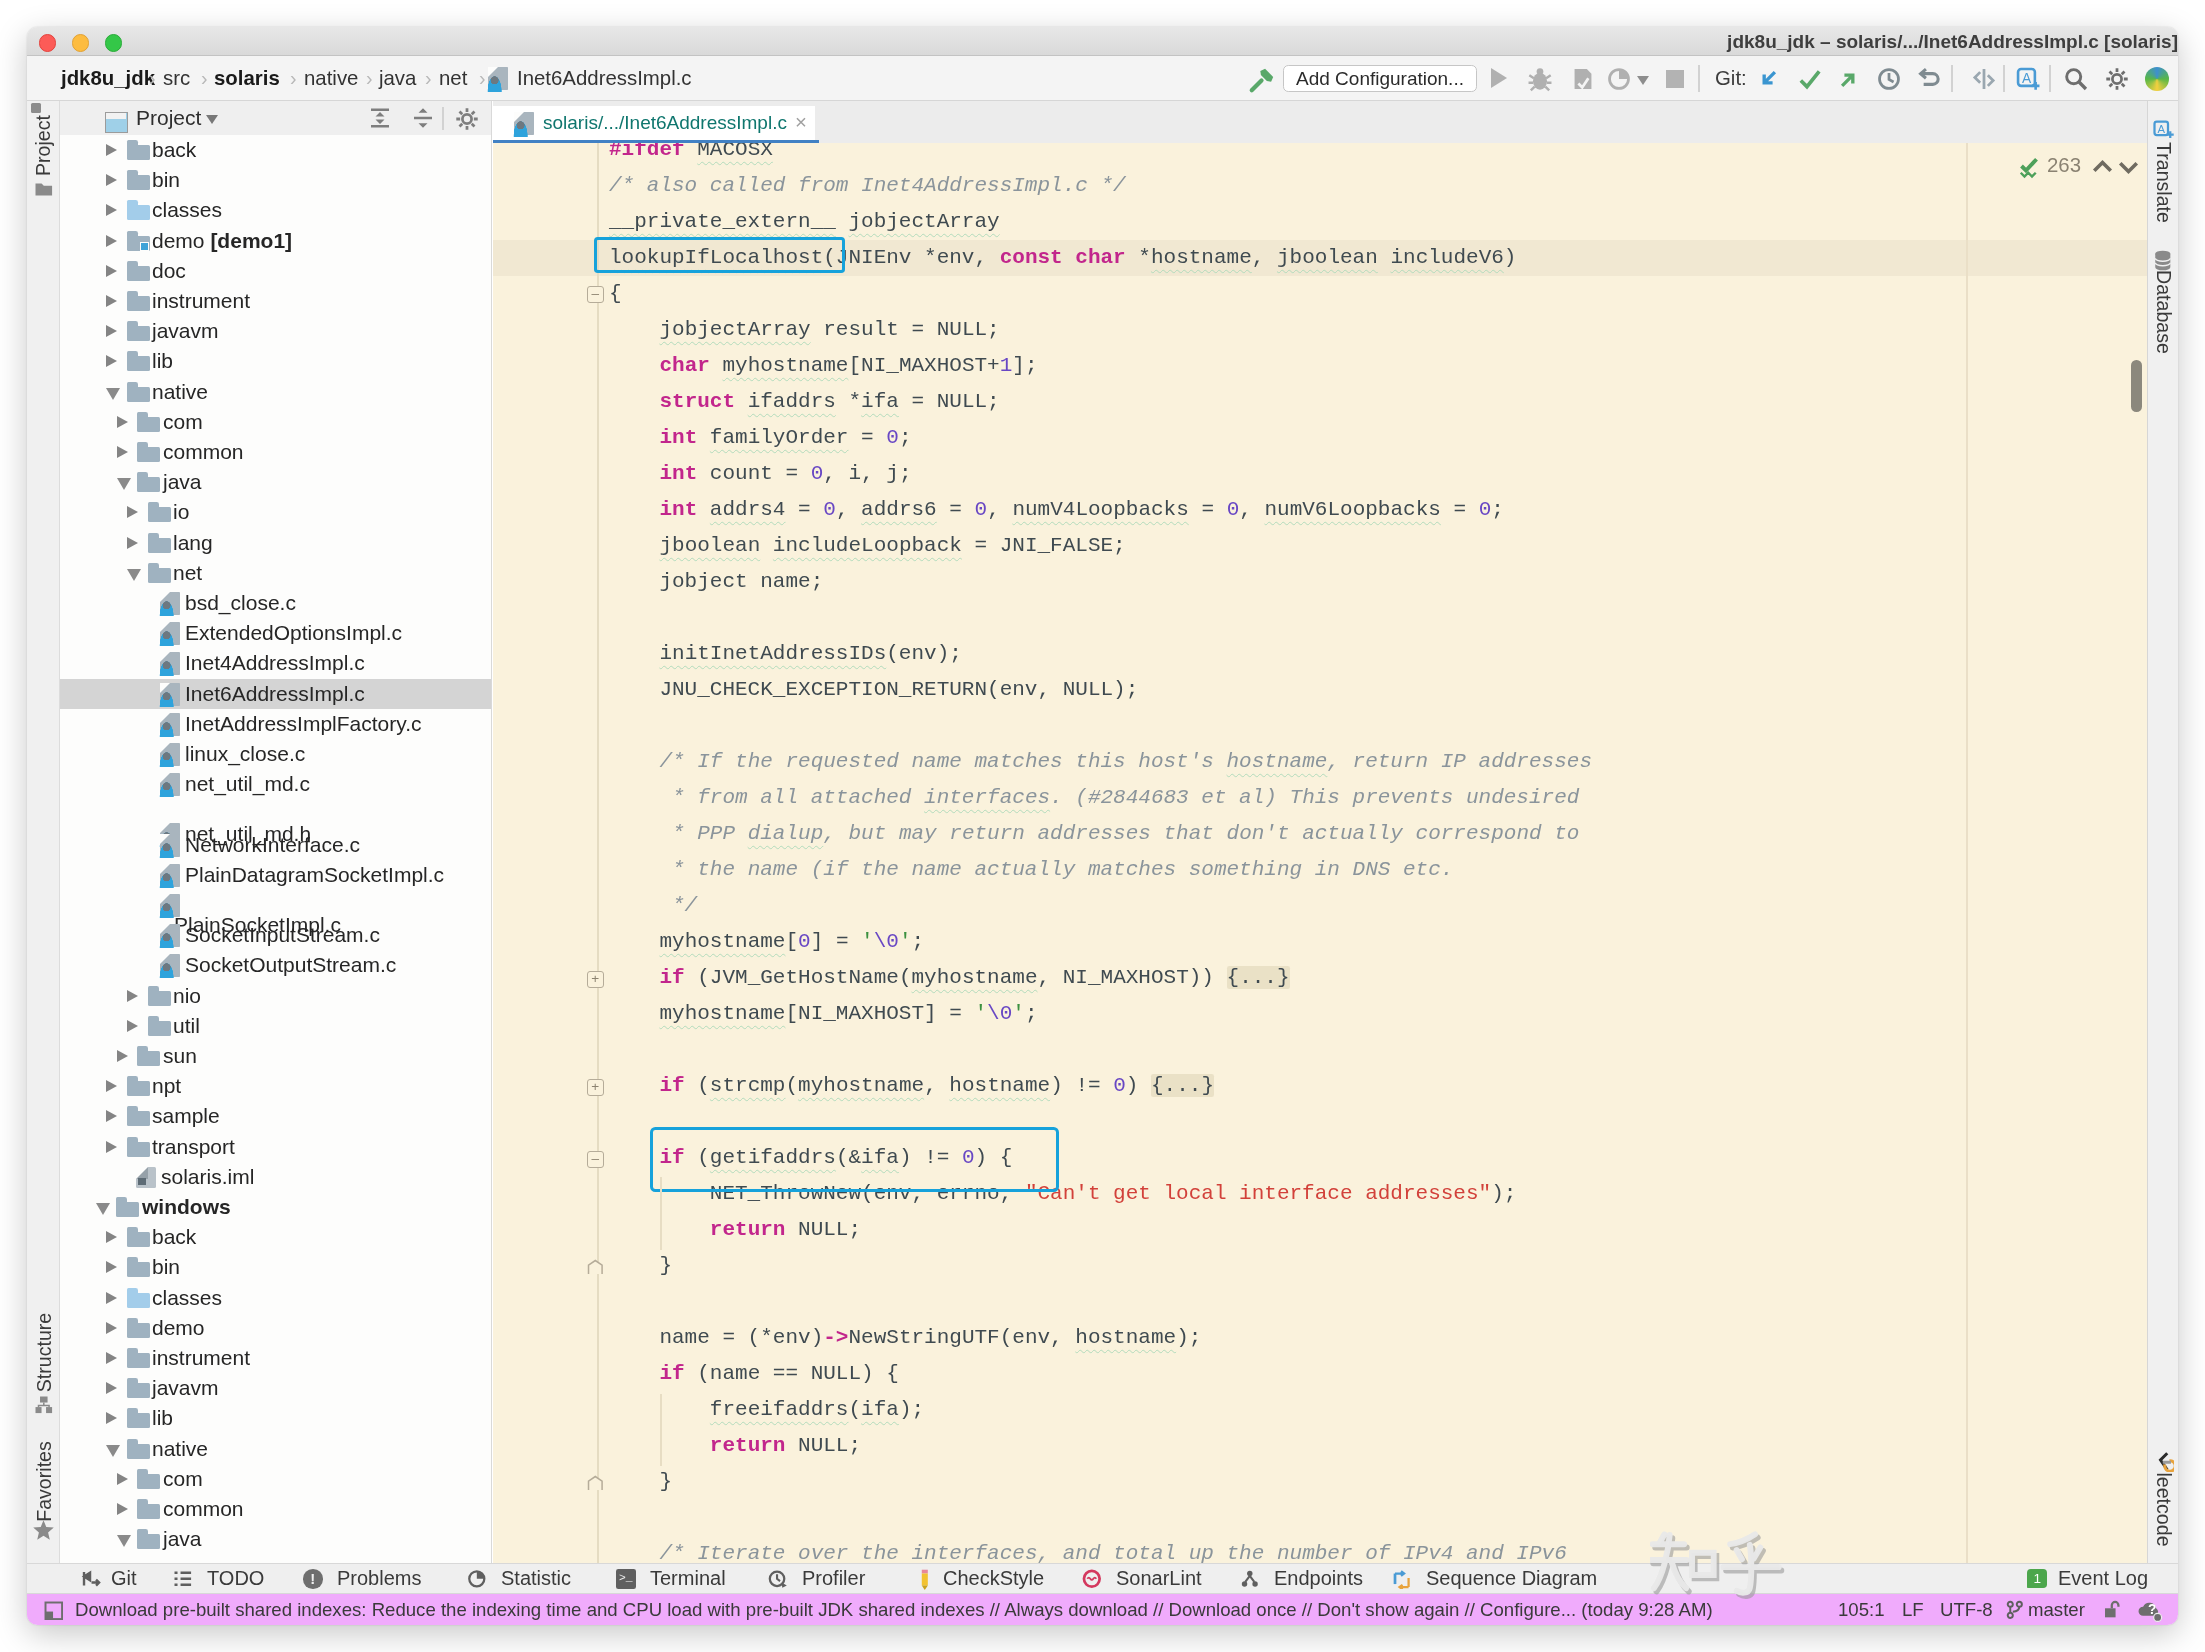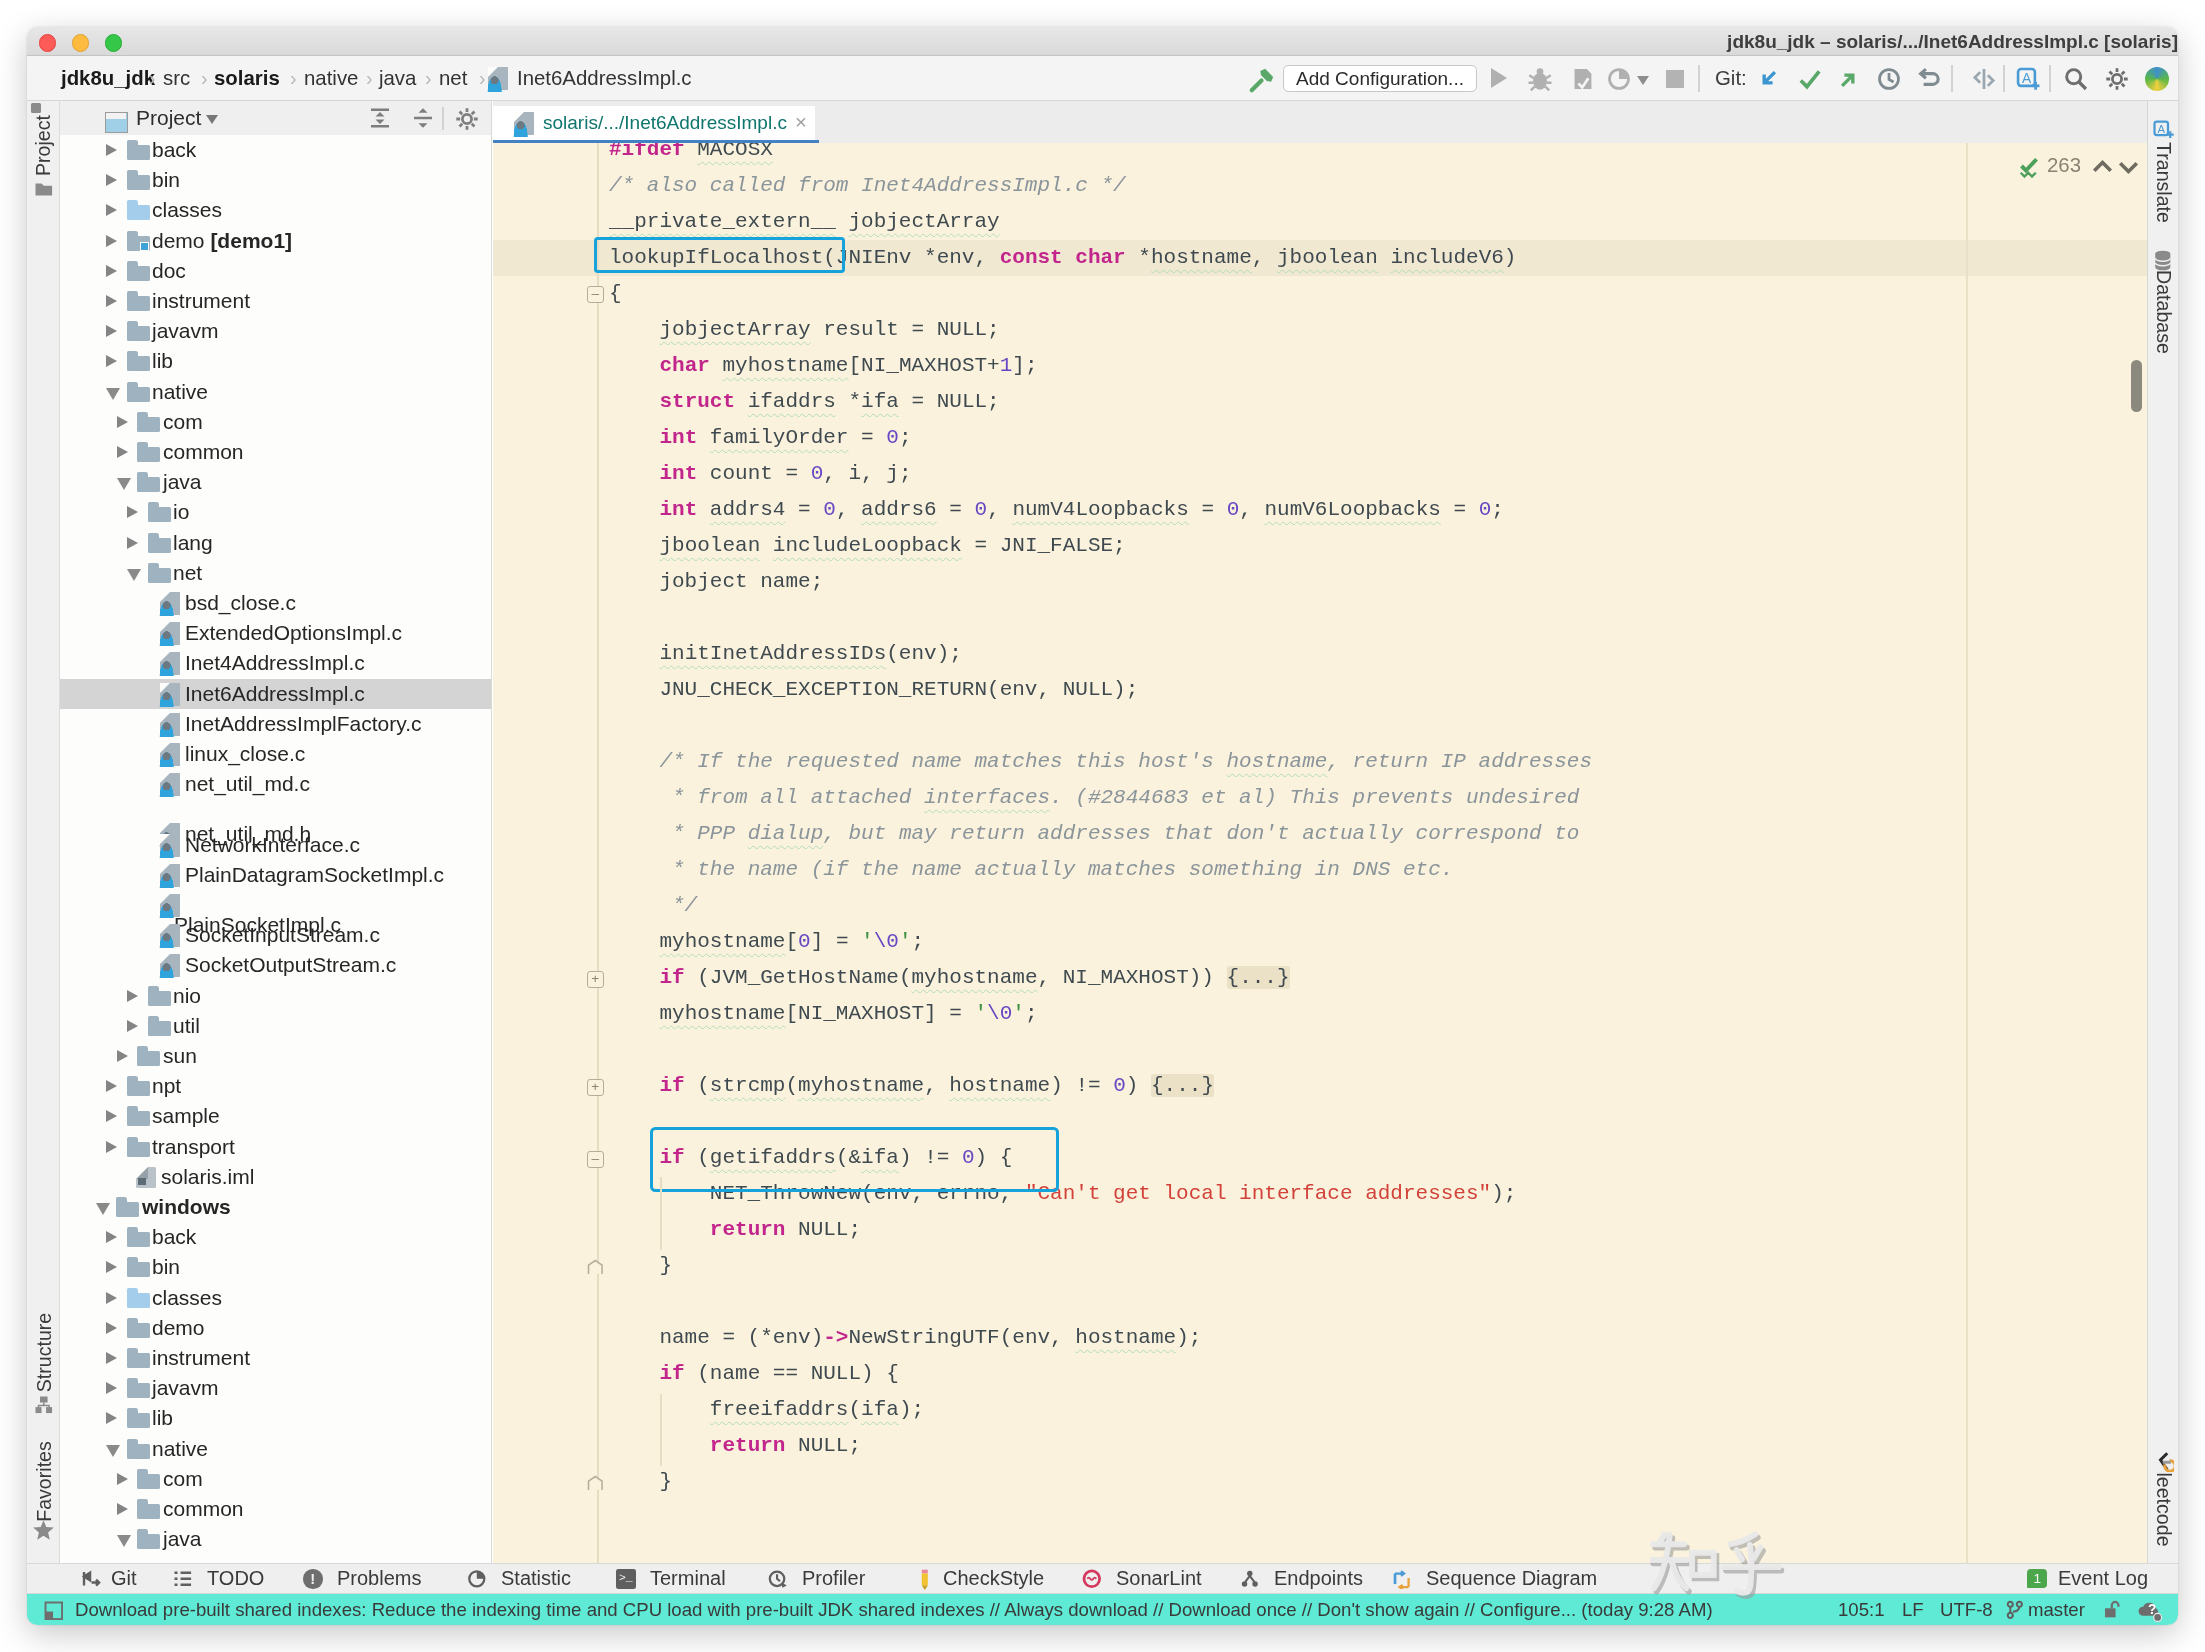--- a/index.html
+++ b/index.html
@@ -76,21 +76,21 @@
   .fm { position:absolute; left:94px; width:16.6px; height:16.6px; border:1.5px solid #b5ac99;
     border-radius:3px; background:#faf2dc; color:#8c8370; font-size:13.6px; line-height:13px;
     text-align:center; }
   .iml { position:absolute; top:4.5px; width:19.6px; height:21px; background:#b9c2c9; border-radius:1.5px; }
   .iml:before { content:""; position:absolute; left:0; top:0; border-style:solid; border-width:6px;
     border-color:#fdfdfc #96a1a9 #96a1a9 #fdfdfc; width:0; height:0; }
   .iml:after { content:""; position:absolute; left:2.3px; bottom:2.3px; width:7.6px; height:7.6px; background:#5d6b75; }
   
   #toolbar { position:absolute; left:0; top:1536px; width:100%; height:29.5px; background:#efefef;
     border-top:0.8px solid #d8d8d8; }
-  #statusbar { position:absolute; left:0; top:1566px; width:100%; height:32px; background:#5eead4;
+  #statusbar { position:absolute; left:0; top:1566px; width:100%; height:32px; background:#f0abfc;
     border-top:0.8px solid #d8d8d8; }
   .blab { position:absolute; top:0; height:29px; line-height:29px; font-size:20px; color:#3a3a3a; white-space:nowrap; }
   .slab { position:absolute; top:0; height:31px; line-height:31px; font-size:18.6px; color:#3a3a3a; white-space:nowrap; }
   
   #rstrip { position:absolute; left:2120px; top:74px; width:31px; height:1462px; background:#f0f0f0;
     border-left:0.8px solid #d6d6d6; }
   #wm { position:absolute; left:1650px; top:1530px; font-size:59px; letter-spacing:-1.5px; font-weight:bold;
     color:rgba(235,235,235,0.97); white-space:nowrap;
     text-shadow: 3.8px 4.5px 0.8px rgba(150,150,150,0.6); font-style:italic; }
 </style>
@@ -490,21 +490,21 @@
         NET_ThrowNew(env, errno, <span class="s">"Can't get local interface addresses"</span>);
         <span class="k">return</span> NULL;
     }
 
     name = (*env)<span class="k">-&gt;</span>NewStringUTF(env, <span class="w">hostname</span>);
     <span class="k">if</span> (name == NULL) {
         <span class="w">freeifaddrs</span>(<span class="w">ifa</span>);
         <span class="k">return</span> NULL;
     }
 
-    </pre>
+    <span class="c">/* Iterate over the interfaces, and total up the number of IPv4 and IPv6</span></pre>
     <div class="abs" style="left:101px;top:94px;width:251px;height:36px;border:3.8px solid #16a2db;border-radius:3.8px;"></div>
     <div class="abs" style="left:157px;top:984px;width:409px;height:65px;border:3.8px solid #16a2db;border-radius:5.3px;"></div>
     <div class="abs" style="left:167px;top:1034px;width:1.5px;height:73px;background:#e7ddc3;"></div>
     <div class="abs" style="left:167px;top:1251px;width:1.5px;height:72px;background:#e7ddc3;"></div>
     <div class="abs" style="left:1638px;top:217px;width:10.6px;height:52px;background:#8b887d;border-radius:5.3px;"></div>
     <div class="fm" style="top:143px;">–</div>
     <div class="fm" style="top:828px;">+</div>
     <div class="fm" style="top:936px;">+</div>
     <div class="fm" style="top:1008px;">–</div>
     <svg class="abs" style="left:94px;top:1116px;" width="16.6" height="16.6" viewBox="0 0 22 22">

